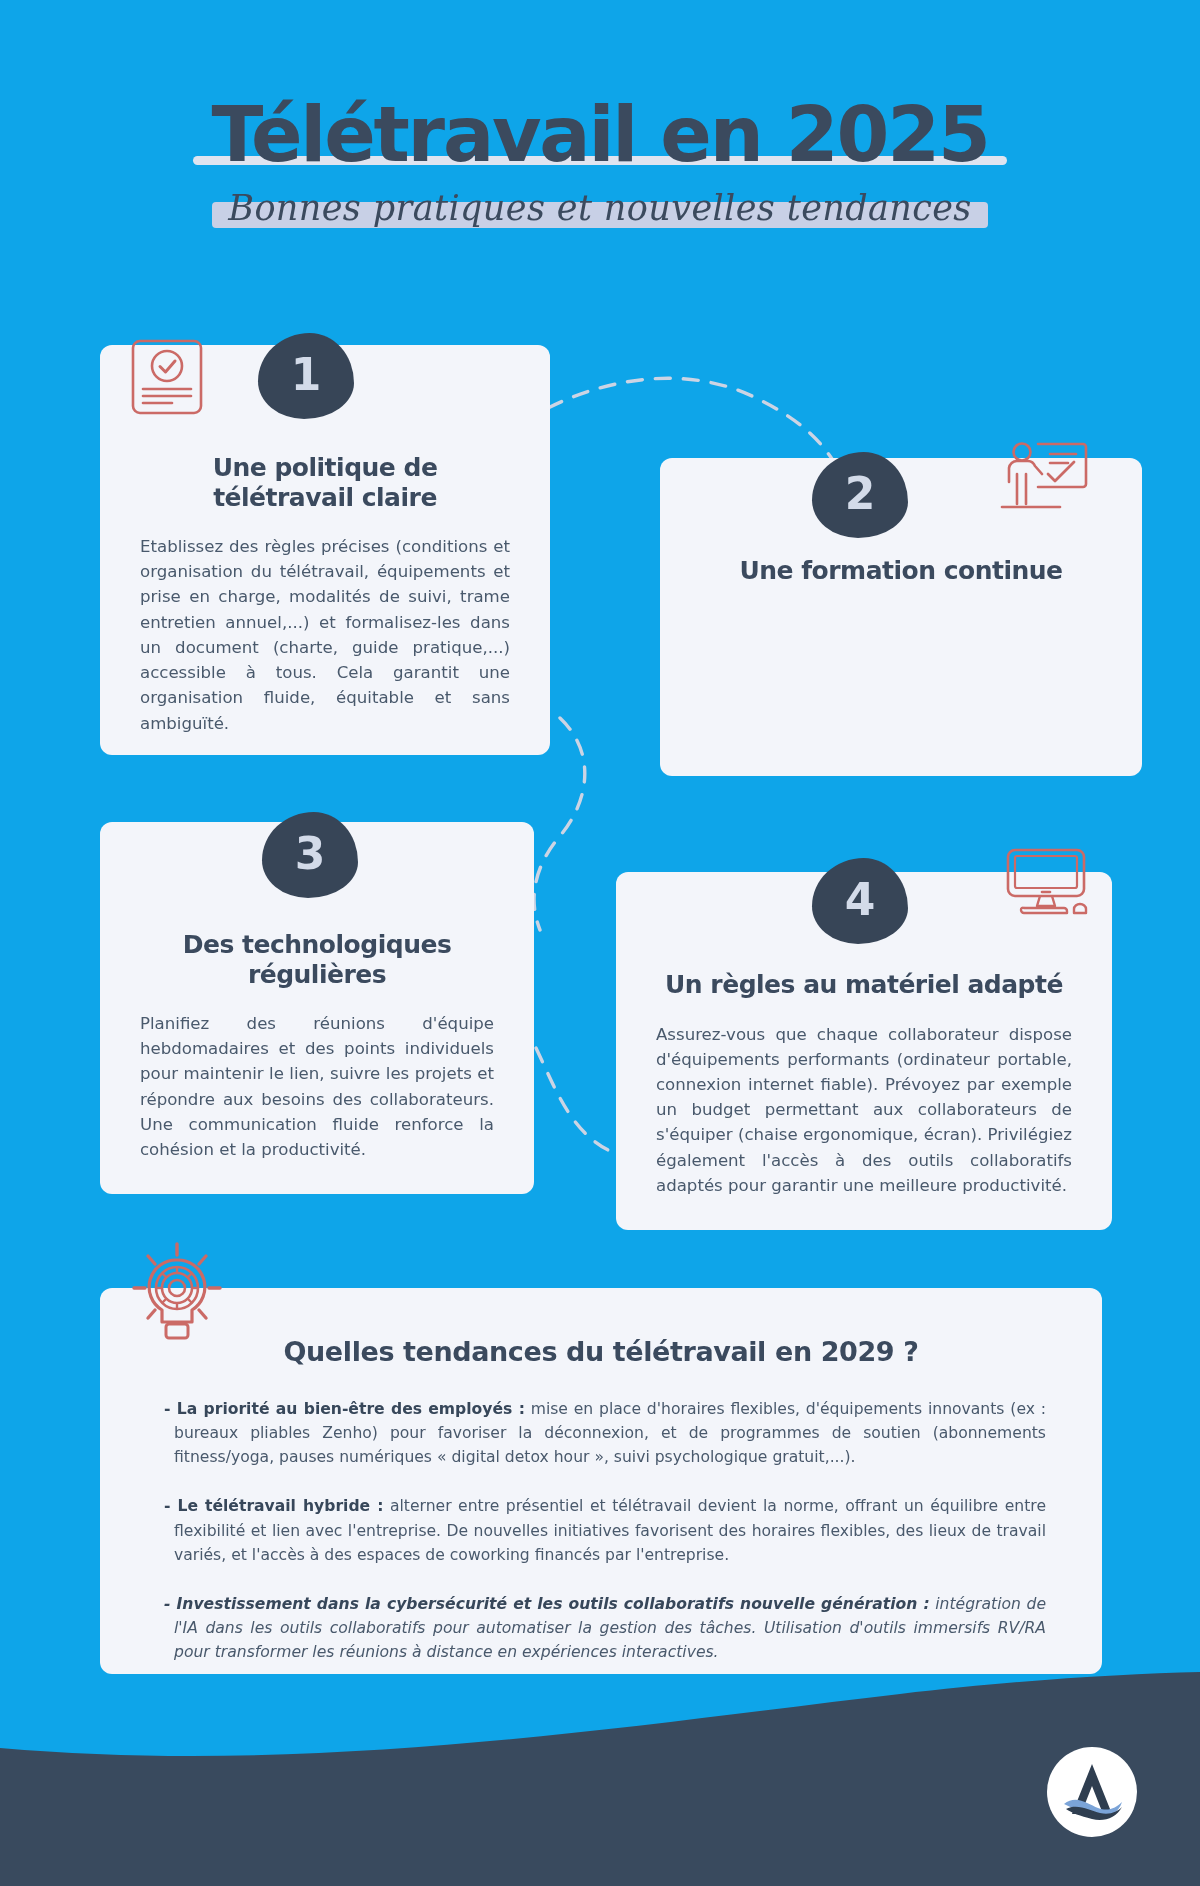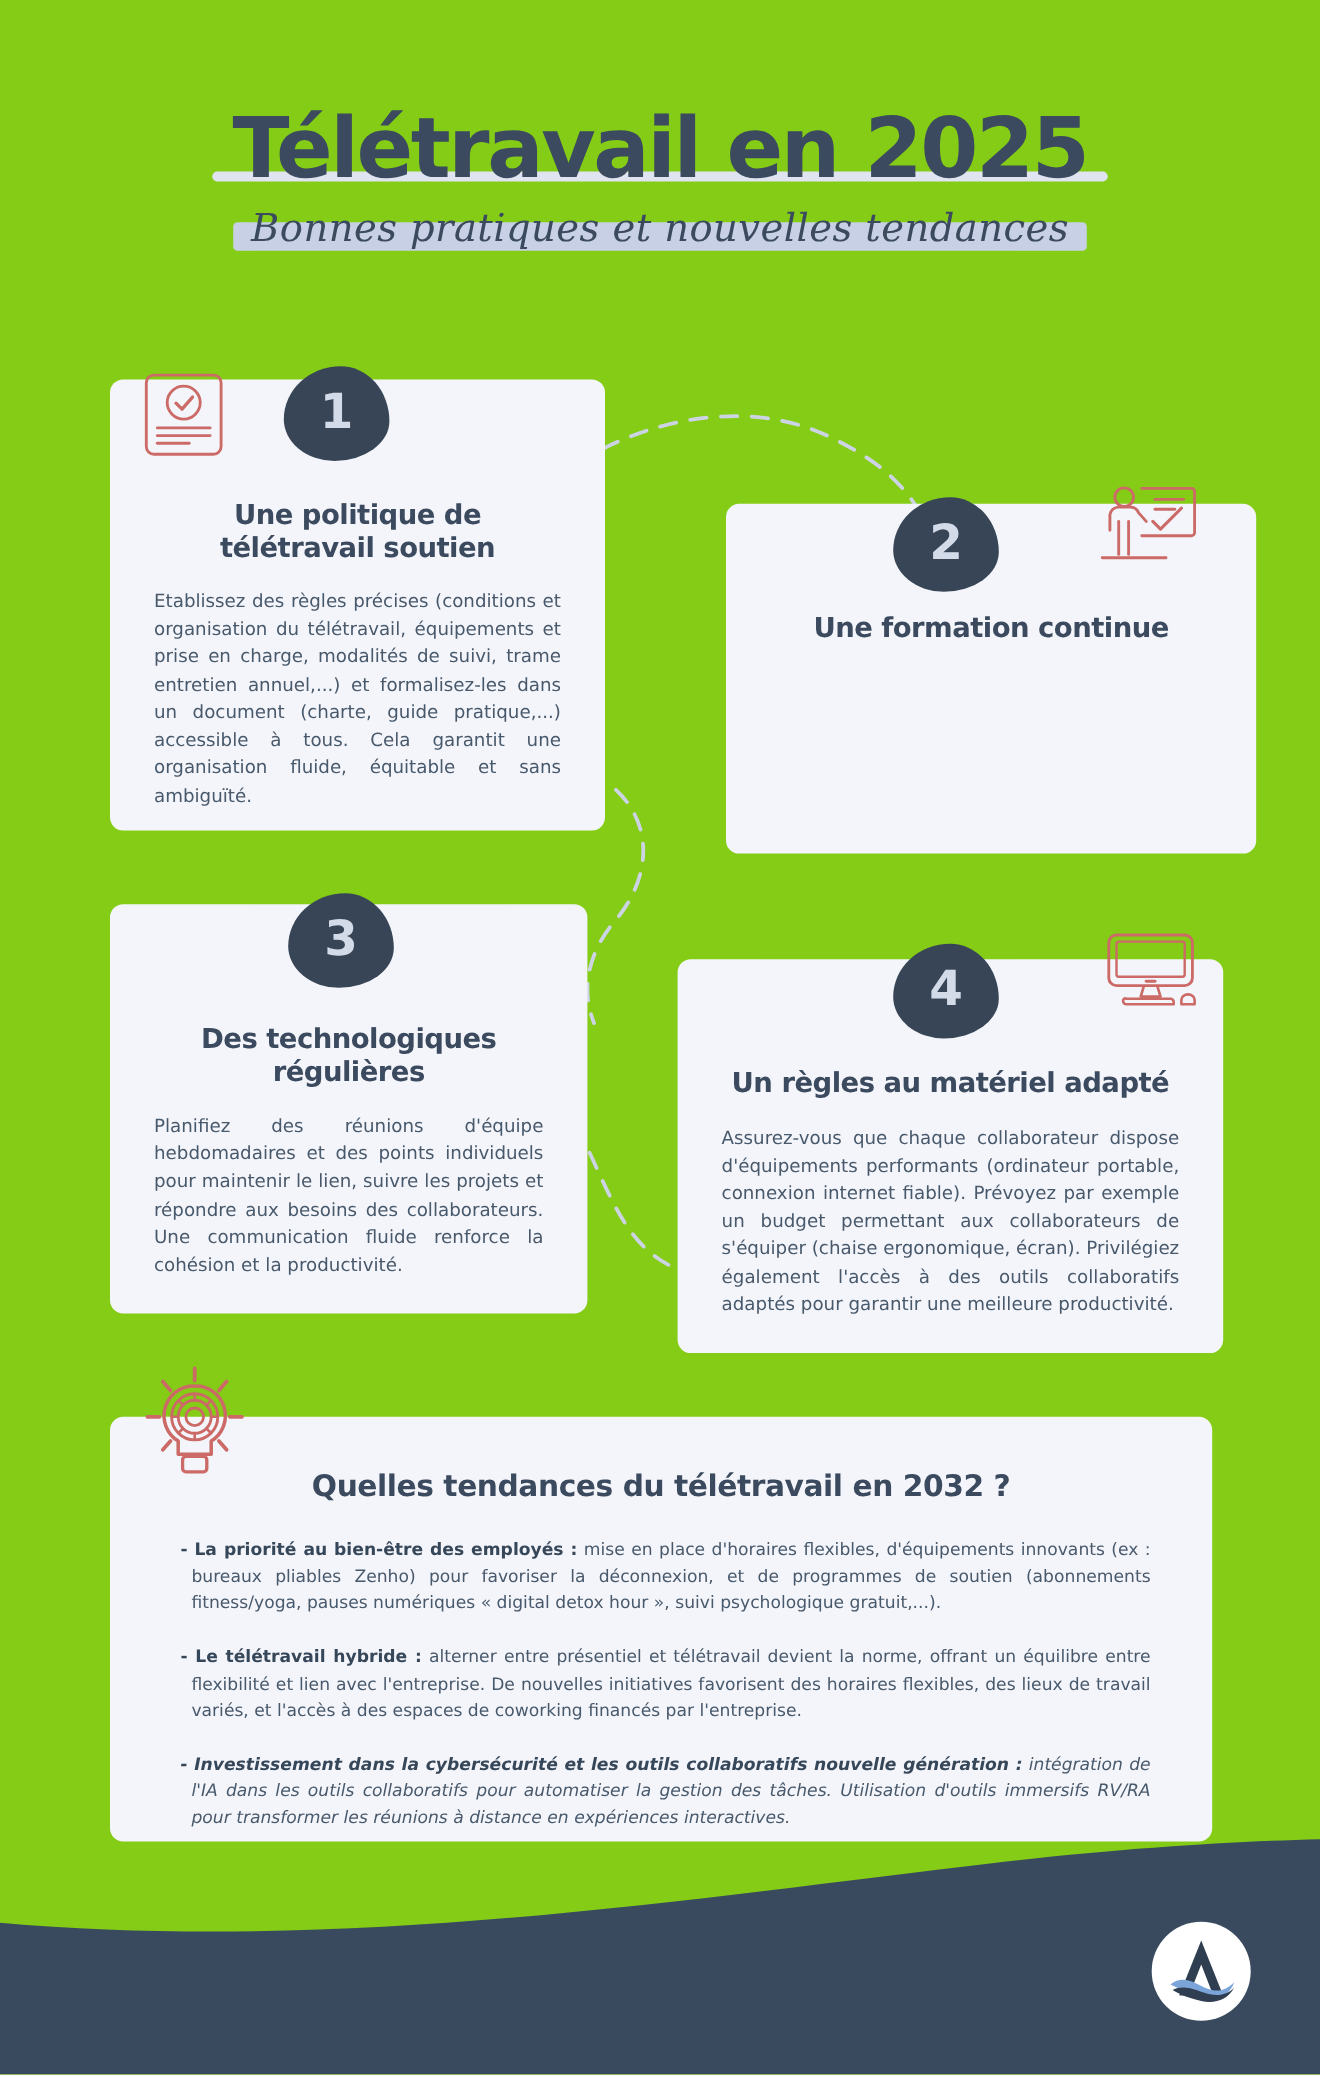--- a/index.html
+++ b/index.html
@@ -13,21 +13,21 @@
     height: 1886px;
     position: relative;
     overflow: hidden;
     font-family: "Liberation Sans", sans-serif;
     color: #3a4a5c;
   }
 
   .page {
     position: absolute;
     inset: 0;
-    background: #84cc16;
+    background: #0ea5e9;
   }
 
   
   .header {
     position: absolute;
     top: 96px;
     left: 0;
     width: 1200px;
     text-align: center;
   }
@@ -237,21 +237,21 @@
     </div>
   </div>
 
   <svg class="connectors" viewBox="0 0 1200 1886">
     <path d="M 548 408 C 620 372, 700 368, 760 400 C 800 420, 820 440, 834 462" fill="none" stroke="#ccd4e4" stroke-width="3.4" stroke-linecap="round" stroke-dasharray="15 13"></path>
     <path d="M 560 718 C 596 752, 590 800, 560 836 C 534 866, 528 900, 540 930" fill="none" stroke="#ccd4e4" stroke-width="3.4" stroke-linecap="round" stroke-dasharray="15 13"></path>
     <path d="M 536 1048 C 556 1090, 570 1130, 608 1150" fill="none" stroke="#ccd4e4" stroke-width="3.4" stroke-linecap="round" stroke-dasharray="15 13"></path>
   </svg>
 
   <div class="card card-1">
-    <h2 class="card-title">Une politique de télétravail soutien</h2>
+    <h2 class="card-title">Une politique de télétravail claire</h2>
     <p class="card-body">Etablissez des règles précises (conditions et organisation du télétravail, équipements et prise en charge, modalités de suivi, trame entretien annuel,...) et formalisez-les dans un document (charte, guide pratique,...) accessible à tous. Cela garantit une organisation fluide, équitable et sans ambiguïté.</p>
   </div>
   <div class="num-blob blob-1">
     <span>1</span>
   </div>
   <svg class="card-icon icon-1" viewBox="0 0 74 78">
     <rect x="3" y="3" width="68" height="72" rx="7" fill="none" stroke="#cb6a66" stroke-width="2.6"></rect>
     <circle cx="37" cy="28" r="15" fill="none" stroke="#cb6a66" stroke-width="2.6"></circle>
     <path d="M 30 28.5 L 35.5 34 L 45 23" fill="none" stroke="#cb6a66" stroke-width="3" stroke-linecap="round" stroke-linejoin="round"></path>
     <line x1="13" y1="51" x2="61" y2="51" stroke="#cb6a66" stroke-width="2.6" stroke-linecap="round"></line>
@@ -322,21 +322,21 @@
       <line x1="63" y1="48" x2="70" y2="48"></line>
       <line x1="34" y1="33" x2="39" y2="38"></line>
       <line x1="59" y1="58" x2="64" y2="63"></line>
       <line x1="64" y1="33" x2="59" y2="38"></line>
       <line x1="39" y1="58" x2="34" y2="63"></line>
     </g>
     <rect x="38" y="84" width="22" height="14" rx="3" fill="none" stroke="#cb6a66" stroke-width="3"></rect>
   </svg>
 
   <div class="trends">
-    <h2 class="trends-title">Quelles tendances du télétravail en 2032 ?</h2>
+    <h2 class="trends-title">Quelles tendances du télétravail en 2029 ?</h2>
 
     <p class="trend-item">
       <span class="lead">- La priorité au bien-être des employés :</span><span>  mise en place d'horaires flexibles, d'équipements innovants (ex : bureaux pliables Zenho) pour favoriser la déconnexion, et de programmes de soutien (abonnements fitness/yoga, pauses numériques « digital detox hour », suivi psychologique gratuit,...).</span>
     </p>
     <p class="trend-item">
       <span class="lead">- Le télétravail hybride :</span><span> alterner entre présentiel et télétravail devient la norme, offrant un équilibre entre flexibilité et lien avec l'entreprise. De nouvelles initiatives favorisent des horaires flexibles, des lieux de travail variés, et l'accès à des espaces de coworking financés par l'entreprise.</span>
     </p>
     <p class="trend-item">
       <span class="lead">- Investissement dans la cybersécurité et les outils collaboratifs nouvelle génération :</span><span> intégration de l'IA dans les outils collaboratifs pour automatiser la gestion des tâches. Utilisation d'outils immersifs RV/RA pour transformer les réunions à distance en expériences interactives.</span>
     </p>

